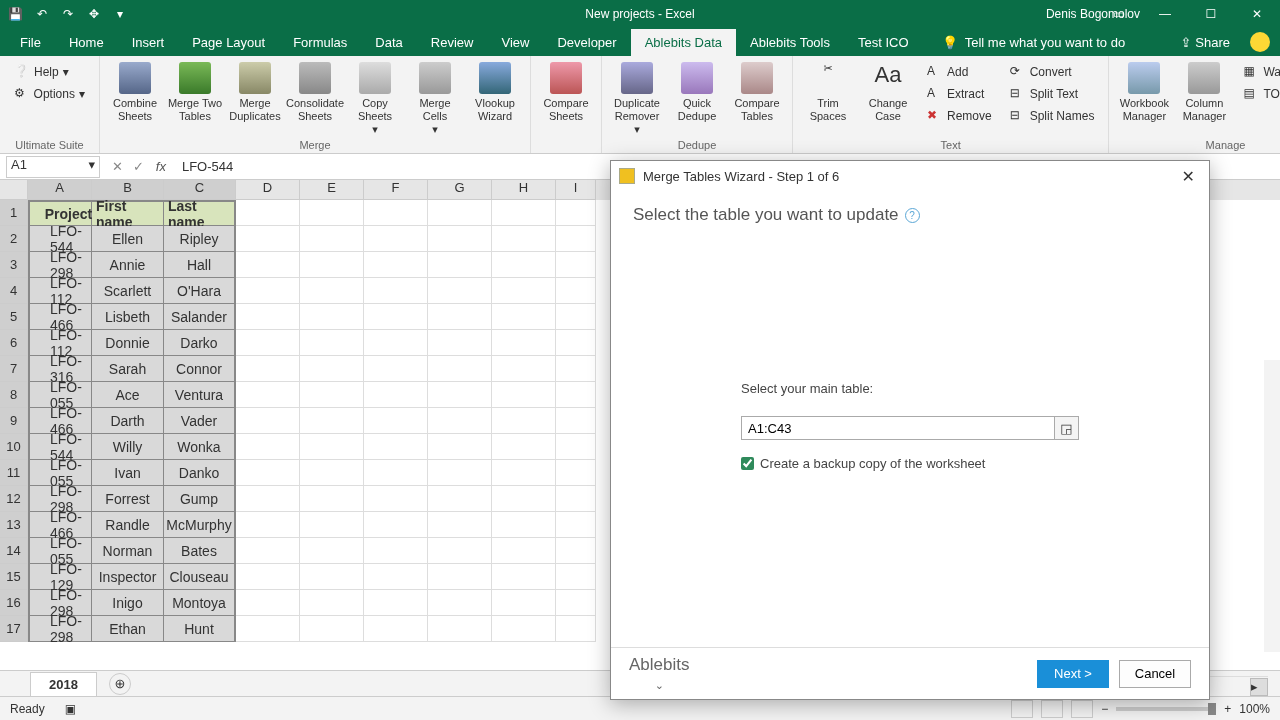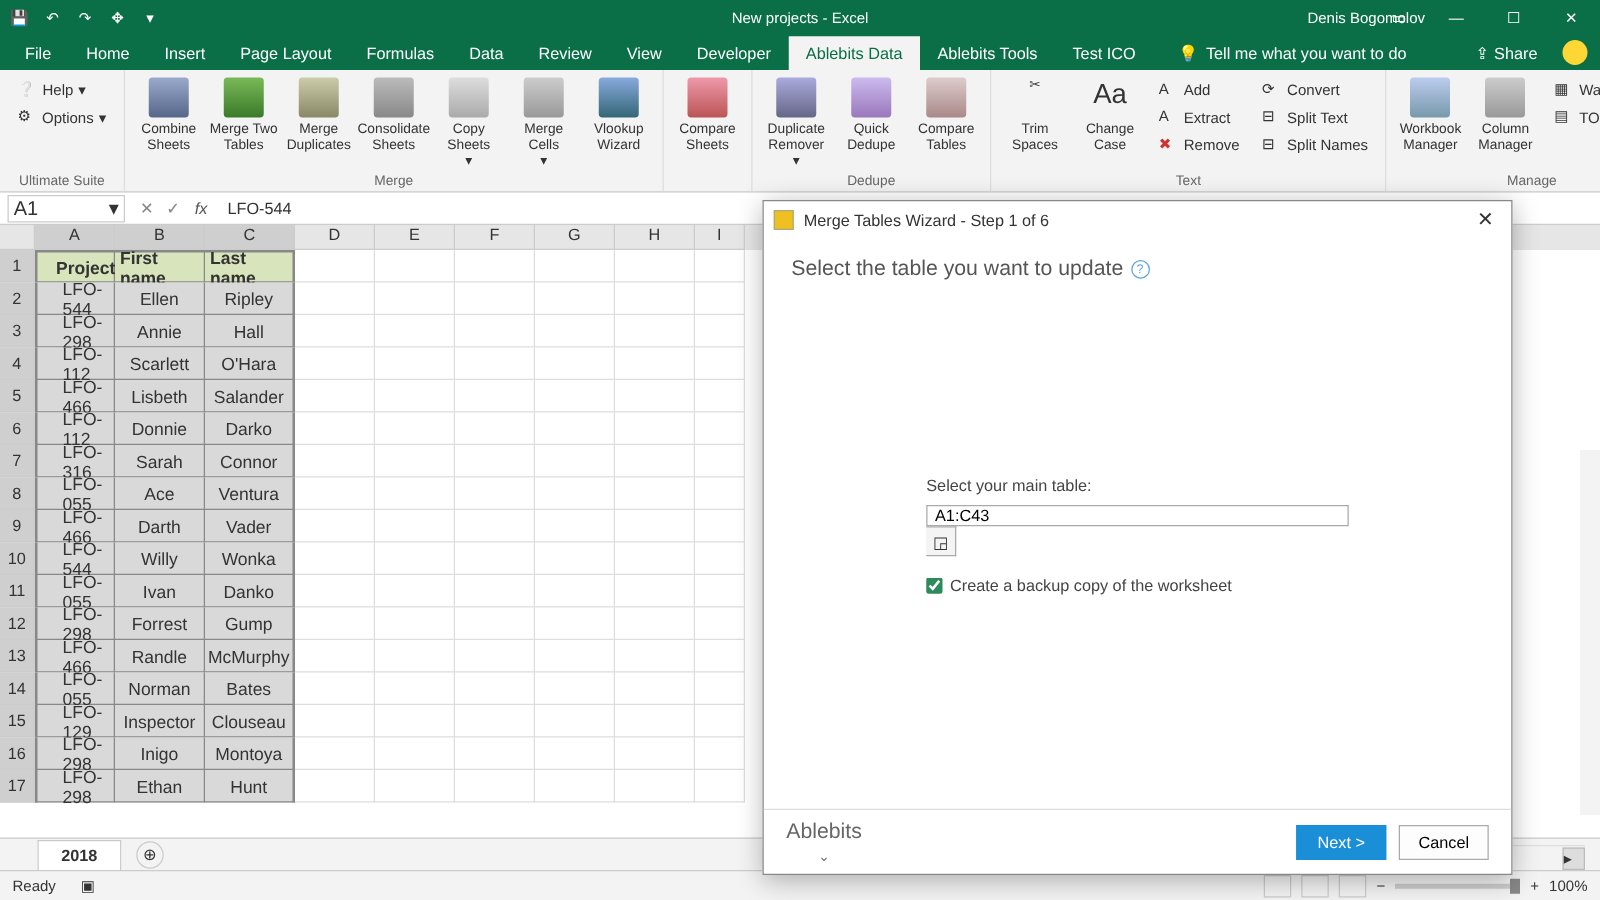--- a/index.html
+++ b/index.html
@@ -28,21 +28,21 @@
 .group-buttons { display: flex; gap: 2px; flex: 1; }
 .group-label { text-align: center; color: #666; font-size: 11px; padding-top: 2px; }
 .big-btn { display: flex; flex-direction: column; align-items: center; justify-content: flex-start; width: 58px; cursor: pointer; text-align: center; line-height: 1.2; padding-top: 2px;}
 .big-btn .icon { width: 32px; height: 32px; margin-bottom: 3px; display: inline-block; }
 .small-stack { display: flex; flex-direction: column; gap: 2px; padding: 2px 4px; }
 .small-btn { display: flex; align-items: center; gap: 4px; cursor: pointer; padding: 2px 4px; white-space: nowrap; font-size: 12px; }
 .icon16 { width: 16px; height: 16px; display: inline-block; }
 
 
 .formula-bar { height: 26px; border-bottom: 1px solid #ccc; display: flex; align-items: center; }
-.name-box { width: 94px; height: 22px; border: 1px solid #ccc; margin-left: 6px; display: flex; align-items: flex-end; padding: 0 4px; font-size: 16px; }
+.name-box { width: 94px; height: 22px; border: 1px solid #ccc; margin-left: 6px; display: flex; align-items: flex-start; padding: 0 4px; font-size: 13px; }
 .name-box span:first-child { flex: 1; }
 .fb-btns { display: flex; gap: 10px; padding: 0 12px; color: #888; }
 .fx { font-style: italic; color: #555; padding-right: 8px; }
 .formula-input { flex: 1; padding-left: 8px; font-size: 13px; }
 
 
 .grid-area { position: absolute; top: 180px; left: 0; right: 0; bottom: 24px; display: flex; }
 .grid-main { flex: 1; position: relative; overflow: hidden; }
 .col-headers { display: flex; height: 20px; background: #e6e6e6; }
 .corner { width: 28px; border-right: 1px solid #ccc; border-bottom: 1px solid #ccc; background: #e6e6e6; }
@@ -76,22 +76,22 @@
 
 
 .dialog { position: absolute; top: 160px; left: 610px; width: 600px; height: 540px; background: #fff; border: 1px solid #888; box-shadow: 0 4px 20px rgba(0,0,0,0.3); display: flex; flex-direction: column; }
 .dlg-title { height: 30px; display: flex; align-items: center; padding: 0 8px; font-size: 13px; color: #333; }
 .dlg-title .icon { width: 16px; height: 16px; background: #f0c020; border: 1px solid #aa8; margin-right: 8px; }
 .dlg-close { margin-left: auto; cursor: pointer; font-size: 16px; padding: 0 6px; }
 .dlg-body { flex: 1; padding: 14px 22px; position: relative; }
 .dlg-heading { font-size: 17px; color: #555; font-weight: 400; display: flex; align-items: center; gap: 6px; }
 .help-circ { width: 15px; height: 15px; border: 1px solid #5ba7d6; border-radius: 50%; color: #5ba7d6; font-size: 10px; display: inline-flex; align-items: center; justify-content: center; }
 .dlg-inner { position: absolute; top: 190px; left: 130px; right: 130px; }
-.dlg-label { font-size: 13px; color: #444; margin-bottom: 8px; }
-.range-input { display: flex; flex-direction: column; }
+.dlg-label { font-size: 13px; color: #444; margin-bottom: 20px; }
+.range-input { display: flex; }
 .range-input input { flex: 1; border: 1px solid #aaa; height: 24px; padding: 0 6px; font-size: 13px; }
 .range-btn { width: 24px; height: 24px; border: 1px solid #aaa; border-left: none; background: #f4f4f4; display: flex; align-items: center; justify-content: center; cursor: pointer; }
 .chk-row { margin-top: 16px; display: flex; align-items: center; gap: 6px; font-size: 13px; color: #444; }
 .chk-row input { accent-color: #2f8a5b; }
 .dlg-footer { height: 52px; border-top: 1px solid #ddd; display: flex; align-items: center; padding: 0 18px; }
 .brand { font-size: 17px; color: #666; font-weight: 500; display: flex; align-items: center; gap: 4px; flex-direction: column; }
 .dlg-btns { margin-left: auto; display: flex; gap: 10px; }
 .btn { min-width: 72px; height: 28px; padding: 0 14px; border: 1px solid #aaa; background: #fdfdfd; cursor: pointer; font-size: 13px; }
 .btn.primary { background: #1a8fd8; color: #fff; border-color: #1a8fd8; }
 

